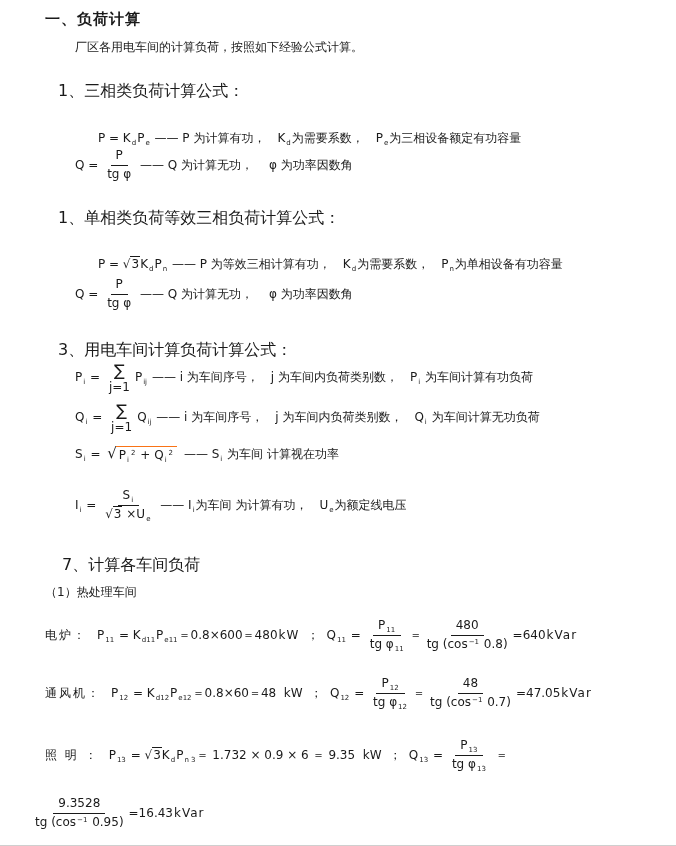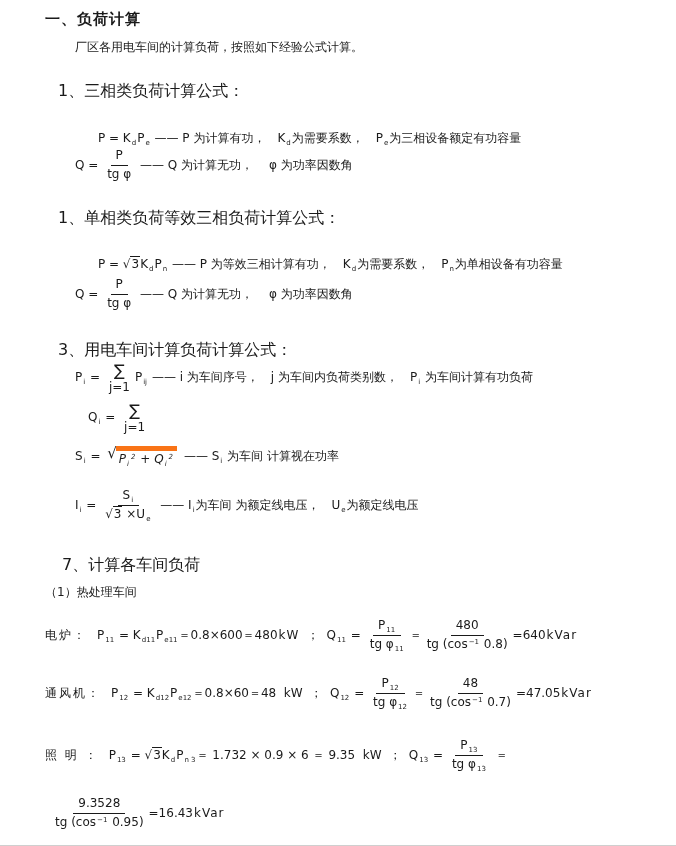--- a/index.html
+++ b/index.html
@@ -25,21 +25,21 @@
     display:inline-flex;flex-direction:column;align-items:center;
     vertical-align:middle;margin:0 5px;line-height:1.3;
   }
   .frac .num{border-bottom:1px solid #1a1a1a;padding:0 5px 1px;text-align:center;}
   .frac .den{padding-top:1px;text-align:right;}
   .sig{display:inline-flex;flex-direction:column;align-items:center;margin:0 5px;line-height:1;}
   .sig .sym{font-size:16px;}
   .sig .lim{font-size:12px;margin-top:2px;}
   .rad{display:inline-flex;align-items:flex-start;margin:0 3px;}
   .rad .rs{font-size:15px;line-height:1.05;margin-right:-1px;}
-  .rad .rc{border-top:5px solid #f97316;padding:1px 3px 0;font-style:italic;}
+  .rad .rc{border-top:1px solid #f97316;padding:1px 3px 0;}
   .rt{display:inline;}
   .rt .rc{border-top:1px solid #1a1a1a;padding:0 1px;}
   .unit{letter-spacing:1px;margin-left:1px;}
 </style>
 </head>
 <body>
 
 <div class="page">
 
   <div class="line doc-title" style="left:45px;top:10px;">
@@ -94,44 +94,45 @@
 
   <div class="line" style="left:75px;top:363px;">
     <span class="seg"><span>P</span><sub>i</sub><span> = </span></span>
     <span class="sig">
       <span class="sym">∑</span>
       <span class="lim">j=1</span>
     </span>
     <span class="seg"><span>P</span><sub>ij</sub><span> —— </span><span>i 为车间序号，　j 为车间内负荷类别数，　</span><span>P</span><sub>i</sub><span> 为车间计算有功负荷</span></span>
   </div>
 
-  <div class="line" style="left:75px;top:403px;margin-left:13px;">
+  <div class="line" style="left:75px;top:403px;">
     <span class="seg"><span>Q</span><sub>i</sub><span> = </span></span>
     <span class="sig">
       <span class="sym">∑</span>
       <span class="lim">j=1</span>
     </span>
+    <span class="seg"><span>Q</span><sub>ij</sub><span> —— </span><span>i 为车间序号，　j 为车间内负荷类别数，　</span><span>Q</span><sub>i</sub><span> 为车间计算无功负荷</span></span>
   </div>
 
   <div class="line" style="left:75px;top:446px;">
     <span class="seg"><span>S</span><sub>i</sub><span> = </span></span>
     <span class="rad">
       <span class="rs">√</span>
       <span class="rc"><span>P</span><sub>i</sub><sup>2</sup><span> + </span><span>Q</span><sub>i</sub><sup>2</sup></span>
     </span>
     <span class="seg"><span> —— </span><span>S</span><sub>i</sub><span> 为车间 计算视在功率</span></span>
   </div>
 
   <div class="line" style="left:75px;top:488px;">
     <span class="seg"><span>I</span><sub>i</sub><span> = </span></span>
     <span class="frac">
       <span class="num"><span>S</span><sub>i</sub></span>
       <span class="den"><span class="rt"><span>√</span><span class="rc">3</span></span><span> ×U</span><sub>e</sub></span>
     </span>
-    <span class="seg"><span> —— </span><span>I</span><sub>i</sub><span>为车间 为额定线电压，　</span><span>U</span><sub>e</sub><span>为额定线电压</span></span>
+    <span class="seg"><span> —— </span><span>I</span><sub>i</sub><span>为车间 为计算有功，　</span><span>U</span><sub>e</sub><span>为额定线电压</span></span>
   </div>
 
   <div class="line heading" style="left:62px;top:555px;">
     <span>7、计算各车间负荷</span>
   </div>
 
   <div class="line" style="left:45px;top:585px;">
     <span>（1）热处理车间</span>
   </div>
 
@@ -165,21 +166,21 @@
 
   <div class="line" style="left:45px;top:738px;">
     <span class="seg"><span class="lbl">照 明 ：</span><span>P</span><sub>13</sub><span> = </span><span class="rt"><span>√</span><span class="rc">3</span></span><span>K</span><sub>d</sub><span>P</span><sub>n 3</sub><span>＝ 1.732 × 0.9 × 6 ＝ 9.35  kW</span><span>  ；  </span><span>Q</span><sub>13</sub><span> = </span></span>
     <span class="frac">
       <span class="num"><span>P</span><sub>13</sub></span>
       <span class="den"><span>tg φ</span><sub>13</sub></span>
     </span>
     <span class="seg"> ＝</span>
   </div>
 
-  <div class="line" style="left:30px;top:796px;margin-left:20px;">
+  <div class="line" style="left:30px;top:796px;">
     <span class="frac">
       <span class="num">9.3528</span>
       <span class="den"><span>tg (cos</span><sup>−1</sup><span> 0.95)</span></span>
     </span>
     <span class="seg"><span>=16.43</span><span class="unit">kVar</span></span>
   </div>
 
 </div>
 
 </body></html>

